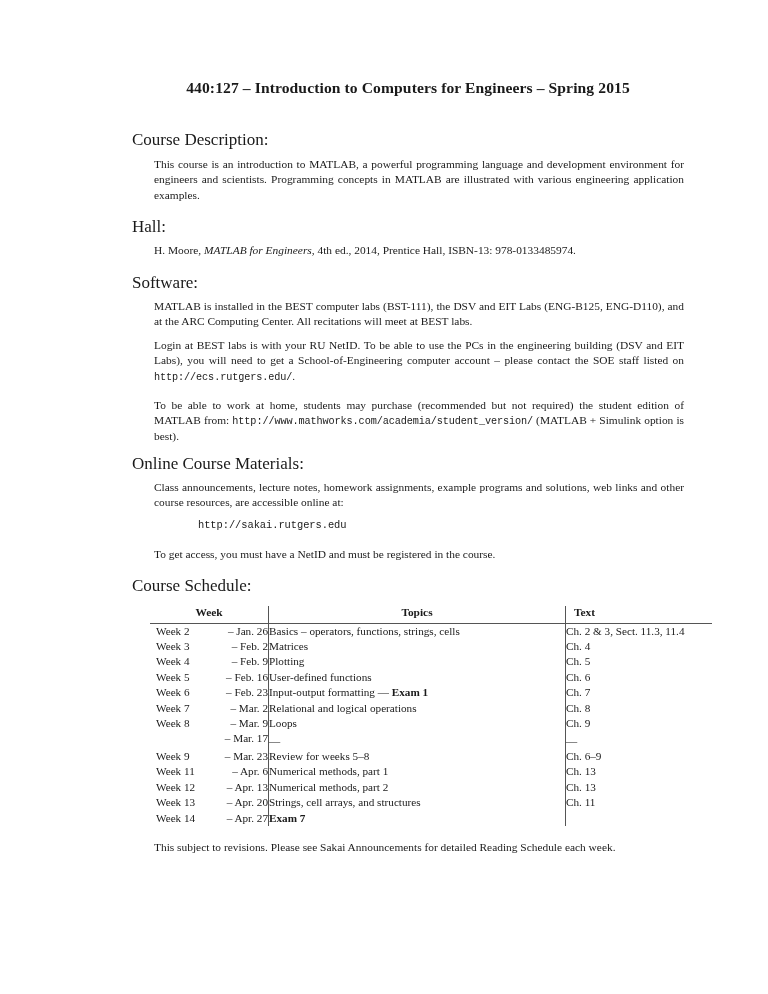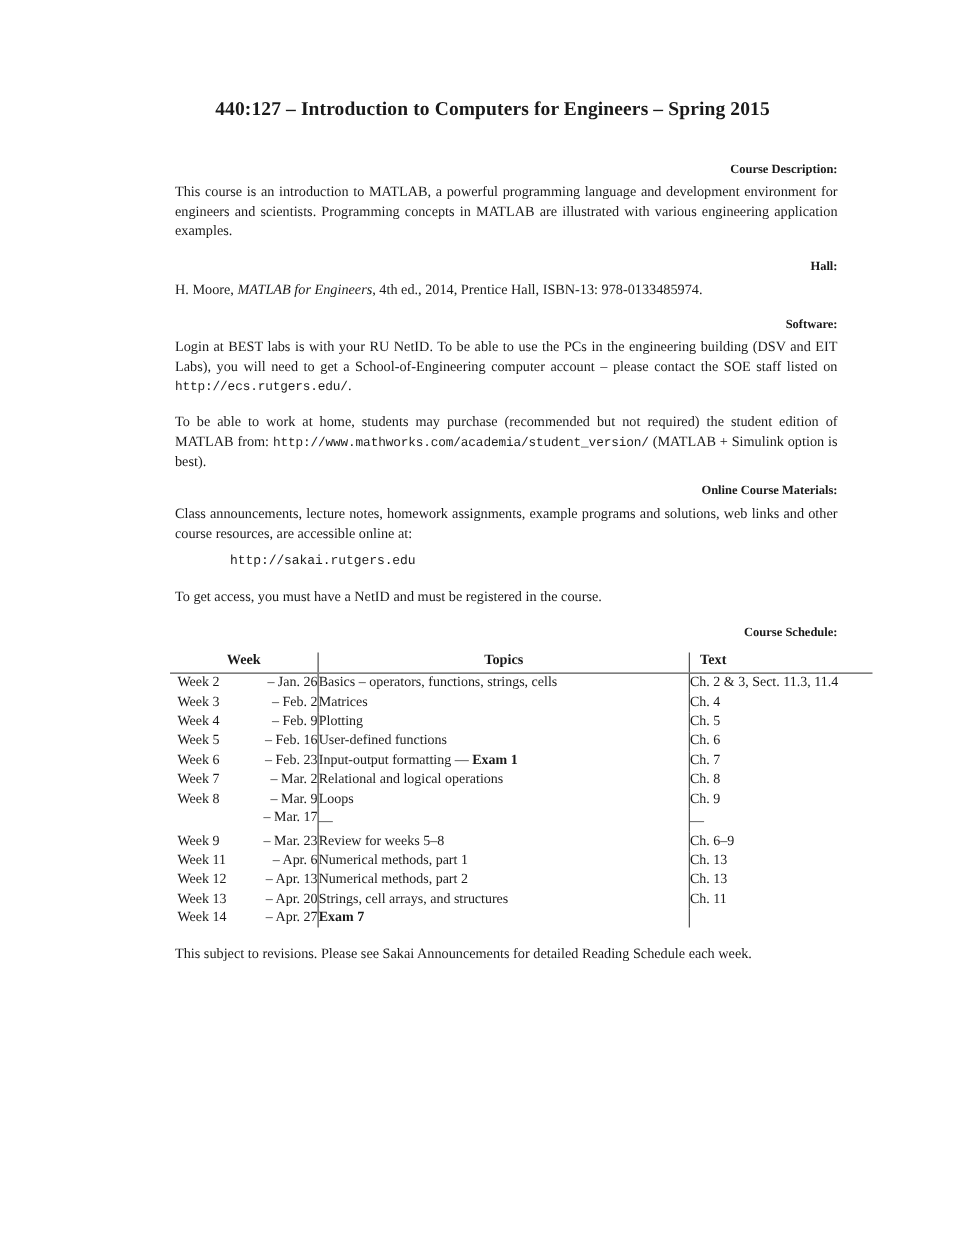--- a/index.html
+++ b/index.html
@@ -18,42 +18,41 @@
   .page {
     position: relative;
     width: 768px;
     height: 994px;
     box-sizing: border-box;
     padding: 0;
     overflow: hidden;
   }
   .content {
     position: absolute;
-    left: 118px;
+    left: 132px;
     top: 78px;
     width: 552px;
   }
 
   
   .doc-title {
     font-size: 15.6px;
     font-weight: bold;
     text-align: center;
     letter-spacing: 0.1px;
     margin: 0 0 32px 0;
     line-height: 1.25;
   }
 
   
   .section-heading {
-    font-size: 10px;
-    font-weight: bold;
+    font-size: 17px;
+    font-weight: normal;
     margin: 0 0 5px 0;
     line-height: 1.3;
-    text-align: right;
   }
   .section-heading.tight { margin-bottom: 4px; }
 
   
   .indent {
     margin-left: 22px;
   }
   p.body {
     font-size: 11.4px;
     line-height: 1.36;
@@ -154,20 +153,21 @@
     <div>
       <div class="section-heading">Hall:</div>
       <div class="indent">
         <p class="body nojust last"><span>H. Moore,</span> <span class="ital">MATLAB for Engineers</span><span>, 4th ed., 2014, Prentice Hall, ISBN-13: 978-0133485974.</span></p>
       </div>
     </div>
 
     <div>
       <div class="section-heading">Software:</div>
       <div class="indent">
+        <p class="body">MATLAB is installed in the BEST computer labs (BST-111), the DSV and EIT Labs (ENG-B125, ENG-D110), and at the ARC Computing Center. All recitations will meet at BEST labs.</p>
         <p class="body last"><span>Login at BEST labs is with your RU NetID. To be able to use the PCs in the engineering building (DSV and EIT Labs), you will need to get a School-of-Engineering computer account – please contact the SOE staff listed on</span> <span class="mono">http://ecs.rutgers.edu/</span><span>.</span></p>
         <p class="body"><span>To be able to work at home, students may purchase (recommended but not required) the student edition of MATLAB from:</span> <span class="mono">http://www.mathworks.com/academia/student_version/</span> <span>(MATLAB + Simulink option is best).</span></p>
       </div>
     </div>
 
     <div>
       <div class="section-heading">Online Course Materials:</div>
       <div class="indent">
         <p class="body">Class announcements, lecture notes, homework assignments, example programs and solutions, web links and other course resources, are accessible online at:</p>
         <div class="url-block">http://sakai.rutgers.edu</div>

